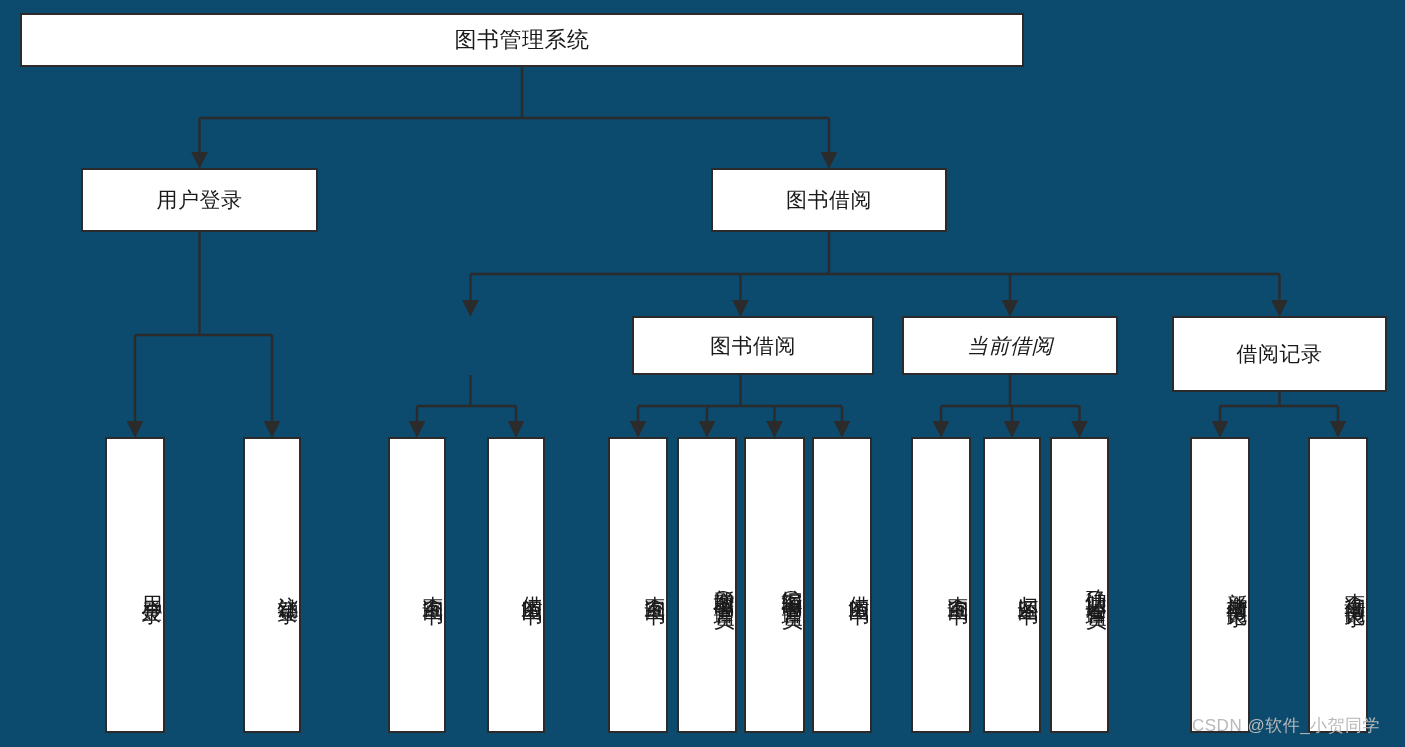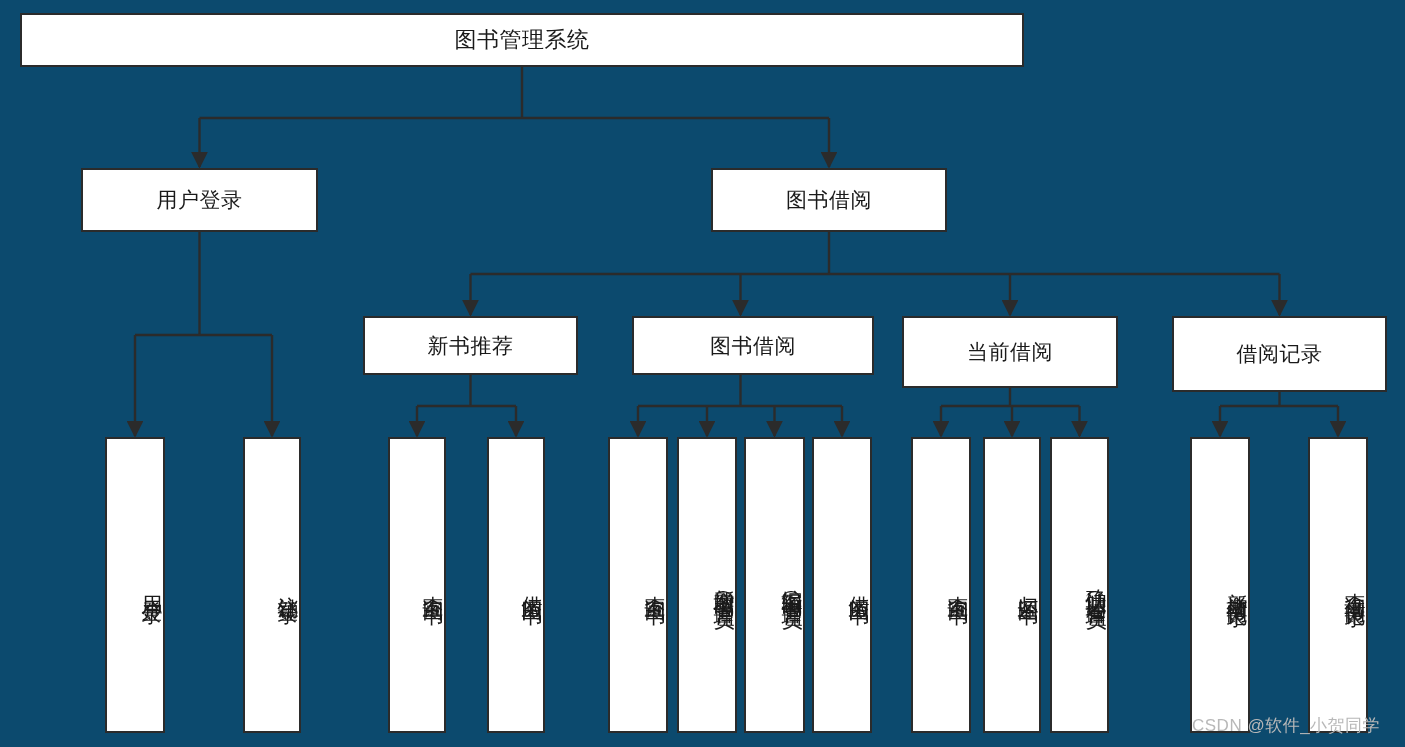--- a/index.html
+++ b/index.html
@@ -109,25 +109,24 @@
         <path d="M 1338 406 L 1338 436" marker-end="url(#arrow)"></path>
       </g>
   </svg>
 
   <div class="node node-h node-root" style="left: 20px; top: 13px; width: 1004px; height: 54px;">图书管理系统</div>
 
   <div class="node node-h" style="left: 81px; top: 168px; width: 237px; height: 64px;">用户登录</div>
 
   <div class="node node-h" style="left: 711px; top: 168px; width: 236px; height: 64px;">图书借阅</div>
 
-  <div class="node node-h" style="left: 363px; top: 316px; width: 215px; height: 59px;">新书推荐</div>
 
   <div class="node node-h" style="left: 632px; top: 316px; width: 242px; height: 59px;">图书借阅</div>
 
-  <div class="node node-h" style="left: 902px; top: 316px; width: 216px; height: 72px;">当前借阅</div>
+  <div class="node node-h" style="left: 902px; top: 316px; width: 216px; height: 59px; font-style: italic;">当前借阅</div>
 
   <div class="node node-h" style="left: 1172px; top: 316px; width: 215px; height: 76px;">借阅记录</div>
 
   <div class="node node-v" style="left: 105px; top: 437px; width: 60px; height: 296px;">用户登录</div>
 
   <div class="node node-v" style="left: 243px; top: 437px; width: 58px; height: 296px;">注销登录</div>
 
   <div class="node node-v" style="left: 388px; top: 437px; width: 58px; height: 296px;">查询图书</div>
 
   <div class="node node-v" style="left: 487px; top: 437px; width: 58px; height: 296px;">借阅图书</div>

